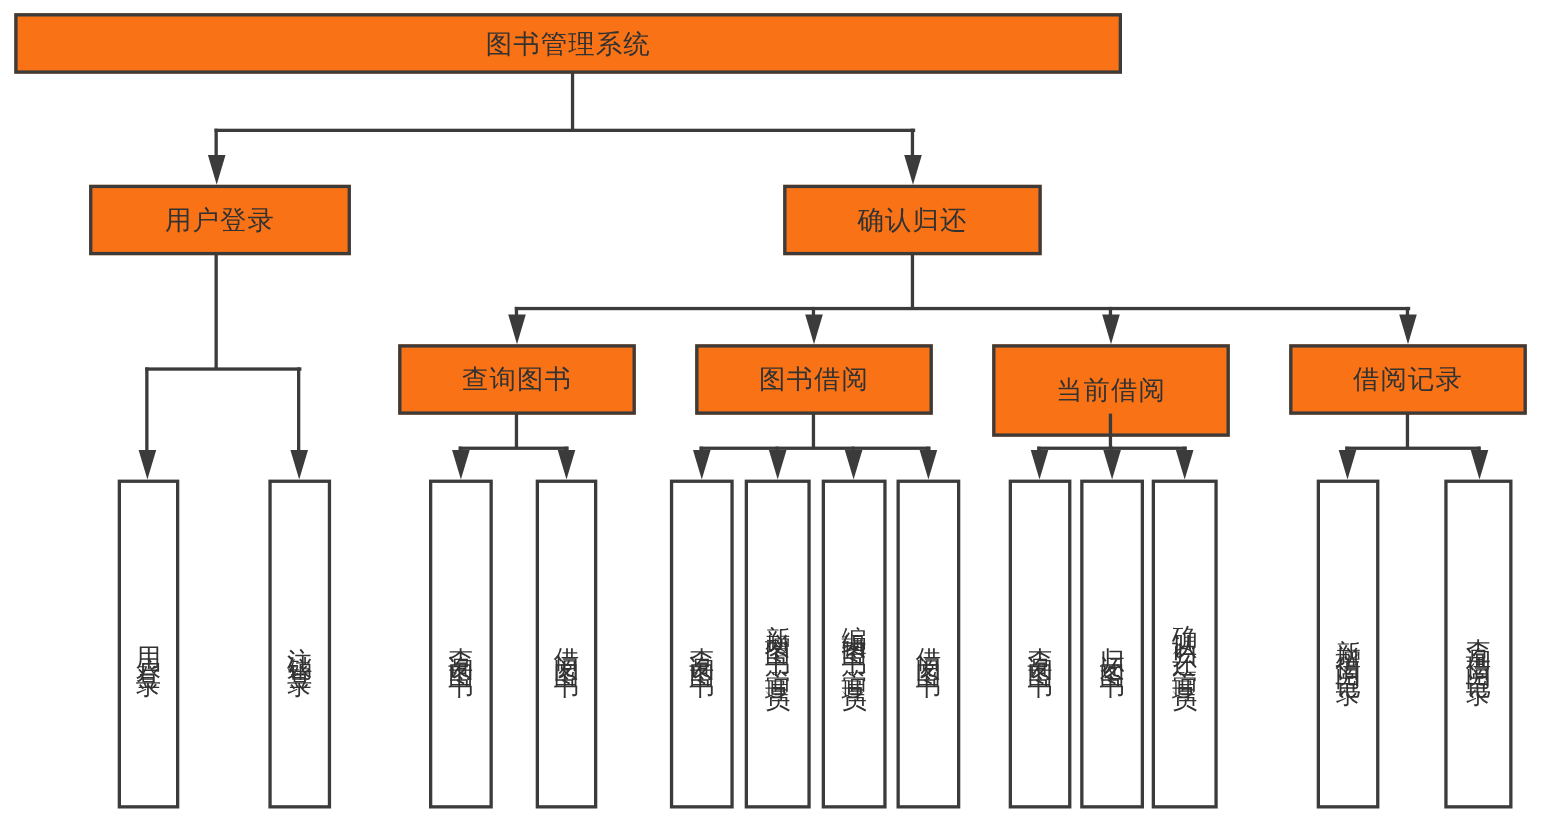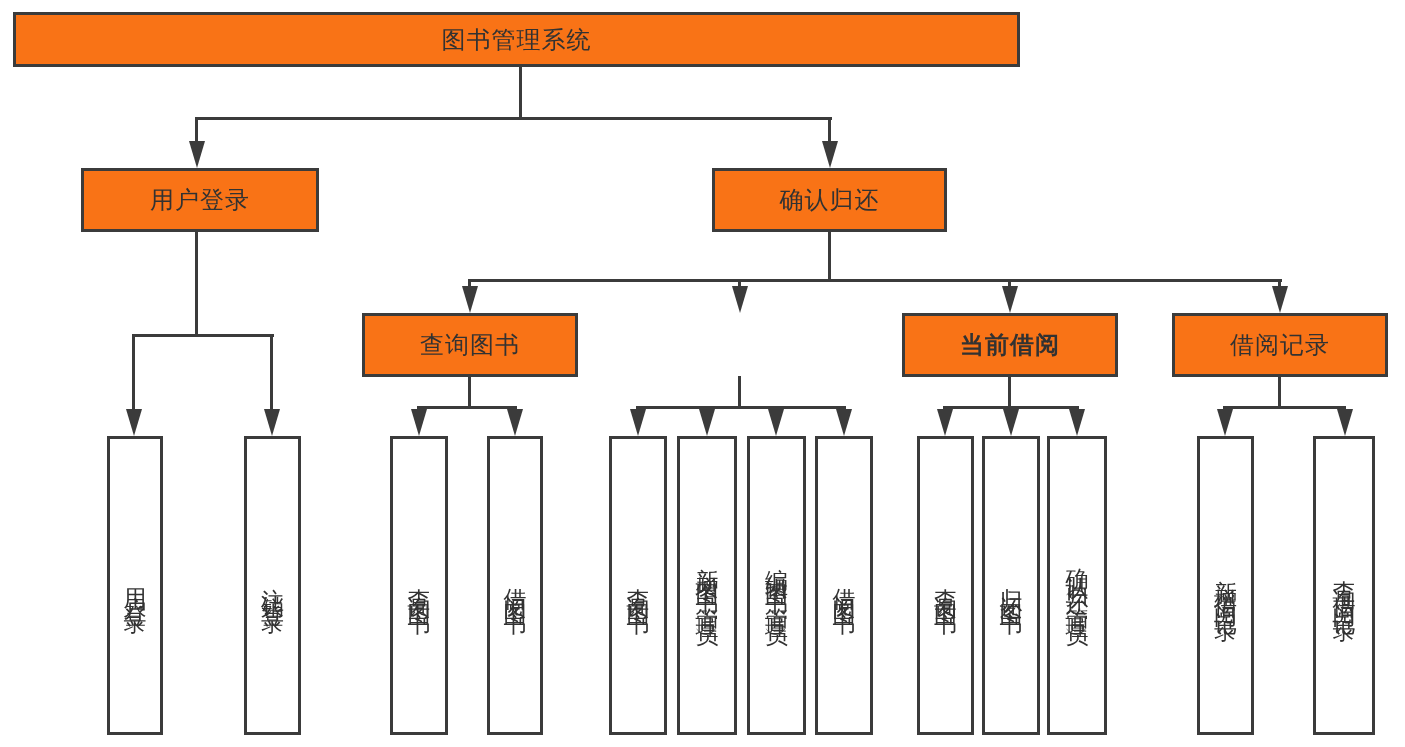--- a/index.html
+++ b/index.html
@@ -23,21 +23,22 @@
 <body>
 
 <div id="canvas">
 
   <div class="hbox" style="left:13px;top:12px;width:1007px;height:55px;">图书管理系统</div>
 
   <div class="hbox" style="left:81px;top:168px;width:238px;height:64px;">用户登录</div>
   <div class="hbox" style="left:712px;top:168px;width:235px;height:64px;">确认归还</div>
 
   <div class="hbox" style="left:362px;top:313px;width:216px;height:64px;">查询图书</div>
-  <div class="hbox" style="left:902px;top:313px;width:216px;height:64px;font-weight:bold;">当前借阅</div>
+  <div class="hbox" style="left:632px;top:313px;width:216px;height:64px;">图书借阅</div>
+  <div class="hbox" style="left:902px;top:313px;width:216px;height:84px;">当前借阅</div>
   <div class="hbox" style="left:1172px;top:313px;width:216px;height:64px;">借阅记录</div>
 
   <div class="vbox" style="left:107px;top:436px;width:56px;height:299px;">用户登录</div>
   <div class="vbox" style="left:244px;top:436px;width:57px;height:299px;">注销登录</div>
 
   <div class="vbox" style="left:390px;top:436px;width:58px;height:299px;">查询图书</div>
   <div class="vbox" style="left:487px;top:436px;width:56px;height:299px;">借阅图书</div>
 
   <div class="vbox" style="left:609px;top:436px;width:58px;height:299px;">查询图书</div>
   <div class="vbox" style="left:677px;top:436px;width:60px;height:299px;">新增图书（管理员）</div>

